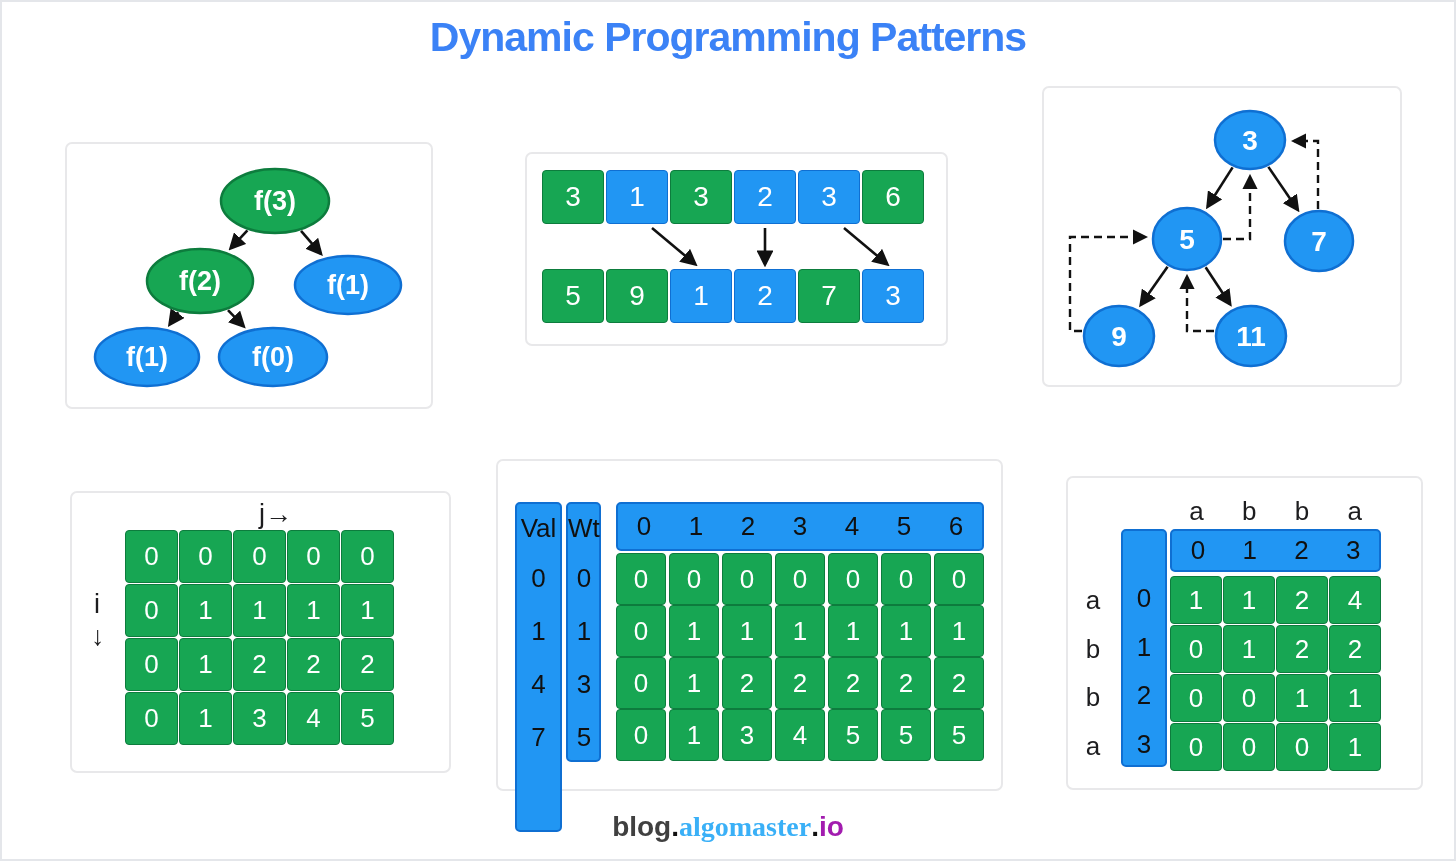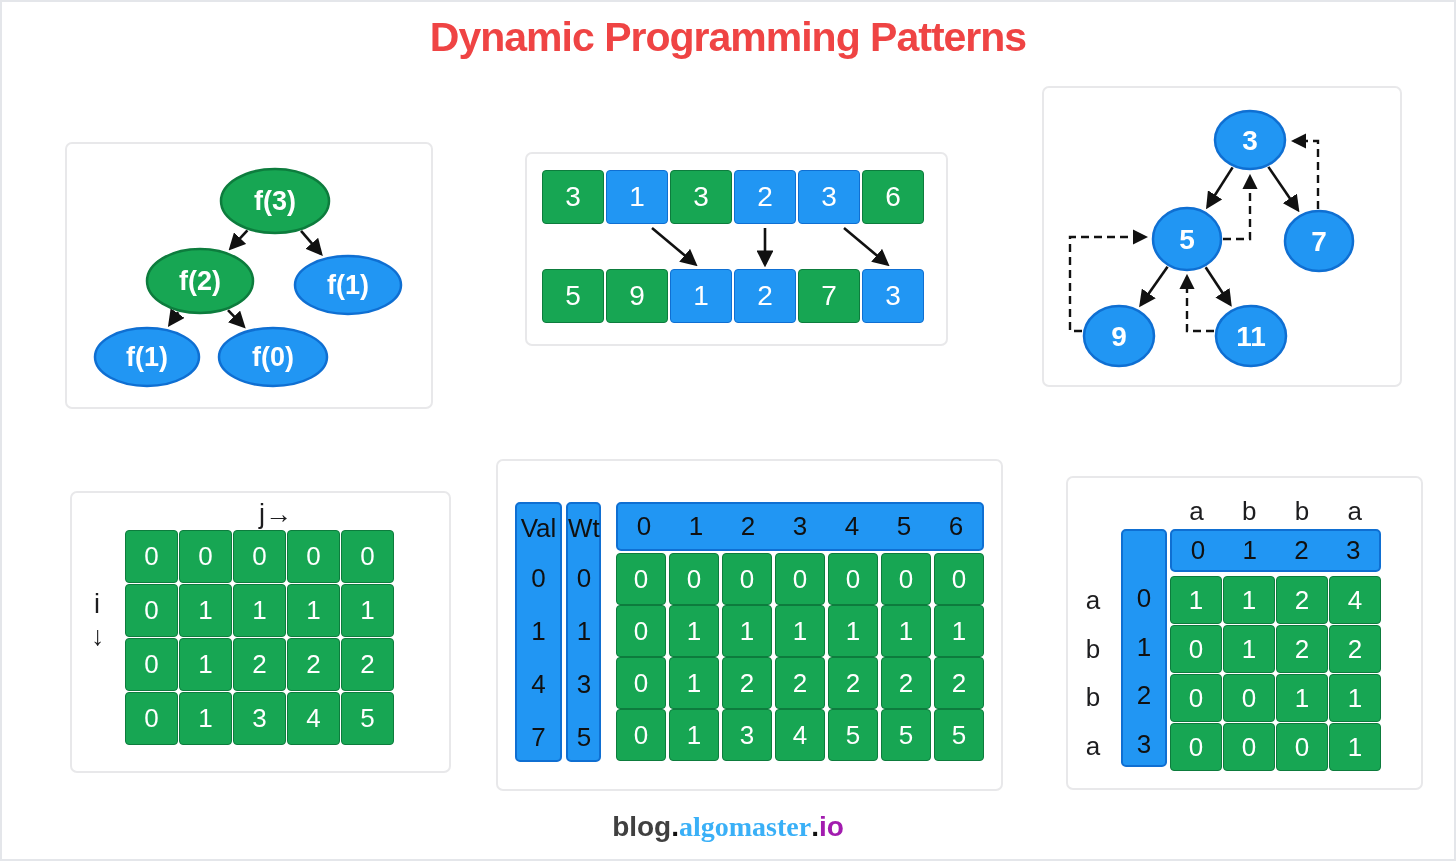--- a/index.html
+++ b/index.html
@@ -9,21 +9,21 @@
     box-sizing:border-box;
     border:2px solid #e4e6ea;
     background:#ffffff;
     font-family:"Liberation Sans", sans-serif;
     overflow:hidden;
   }
   .title{
     position:absolute;left:0;top:12px;width:100%;
     text-align:center;
     font-size:41px;font-weight:800;letter-spacing:-1px;
-    color:#ef4444;margin:0;
+    color:#3b82f6;margin:0;
   }
   .card{
     position:absolute;
     background:#fff;
     border:2px solid #e8e8ea;
     border-radius:7px;
   }
   #panel-recursion{left:63px;top:140px;width:364px;height:263px;}
   #panel-arrays{left:523px;top:150px;width:419px;height:190px;}
   #panel-dfs{left:1040px;top:84px;width:356px;height:297px;}
@@ -182,21 +182,21 @@
         <div class="dp-cell">2</div>
         <div class="dp-cell">0</div>
         <div class="dp-cell">1</div>
         <div class="dp-cell">3</div>
         <div class="dp-cell">4</div>
         <div class="dp-cell">5</div>
       </div>
   </div>
 
   <div class="card" id="panel-knapsack">
-    <div class="blue-bar" id="ks-val" style="left:17px;top:41px;width:47px;height:260px;grid-template-rows:48px repeat(4,53px)">
+    <div class="blue-bar" id="ks-val" style="left:17px;top:41px;width:47px;height:330px;grid-template-rows:48px repeat(4,53px)">
         <div class="hcell">Val</div>
         <div class="hcell">0</div>
         <div class="hcell">1</div>
         <div class="hcell">4</div>
         <div class="hcell">7</div>
       </div>
     <div class="blue-bar" id="ks-wt" style="left:68px;top:41px;width:35px;height:260px;grid-template-rows:48px repeat(4,53px)">
         <div class="hcell">Wt</div>
         <div class="hcell">0</div>
         <div class="hcell">1</div>

